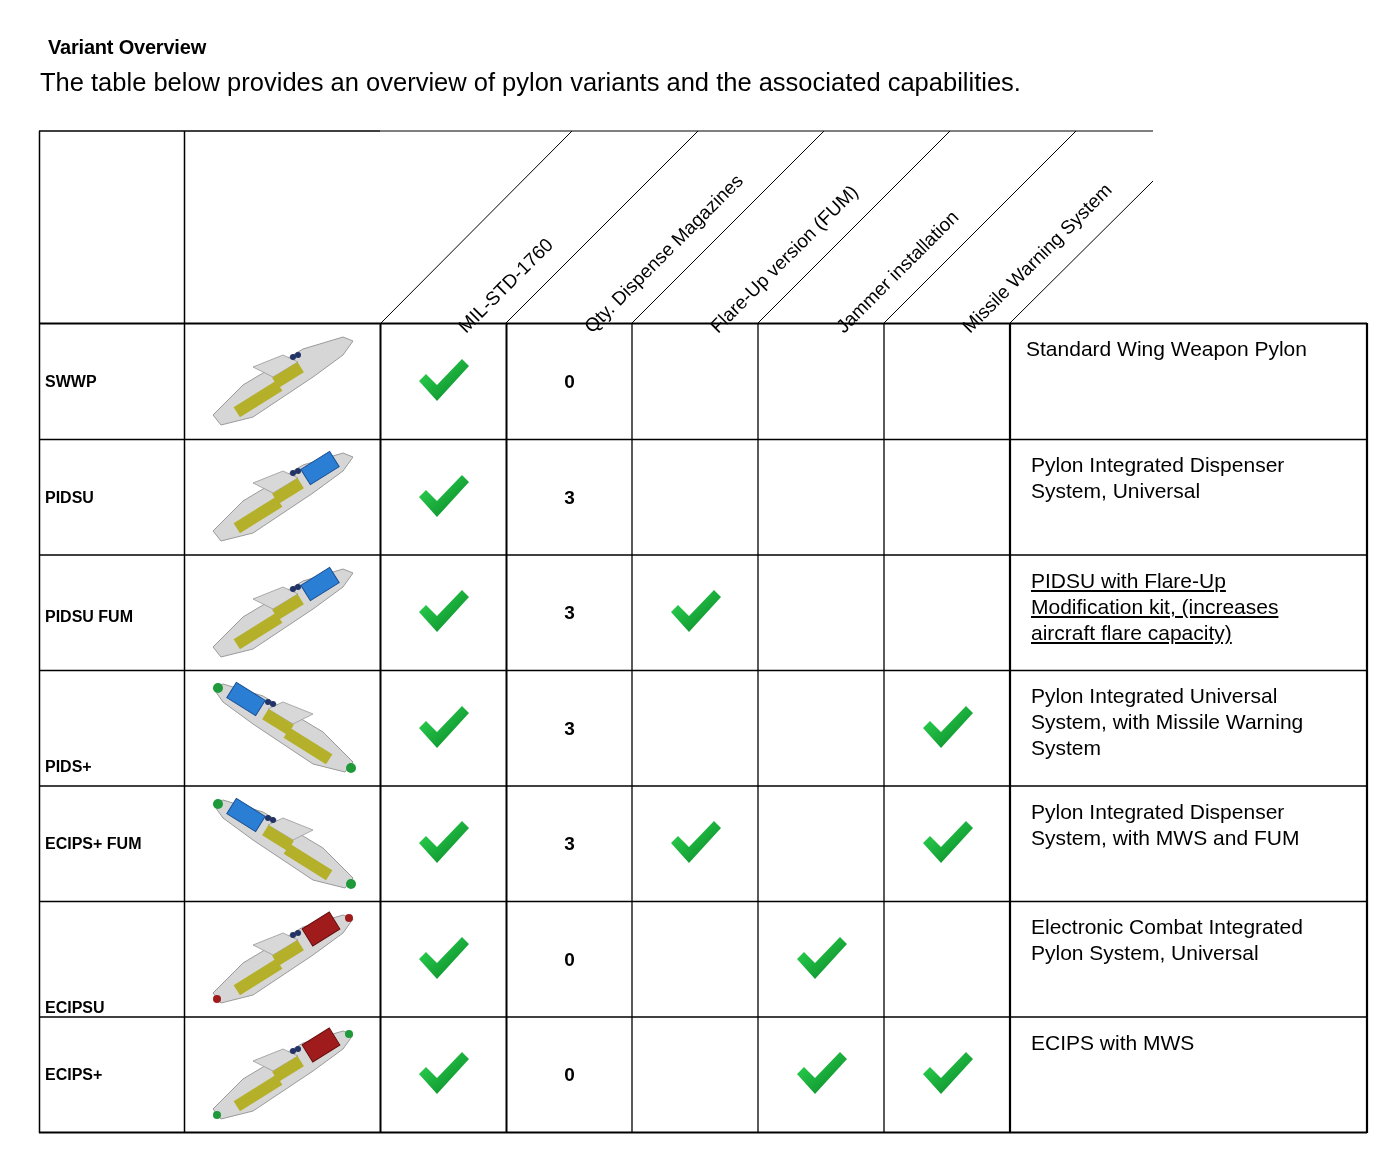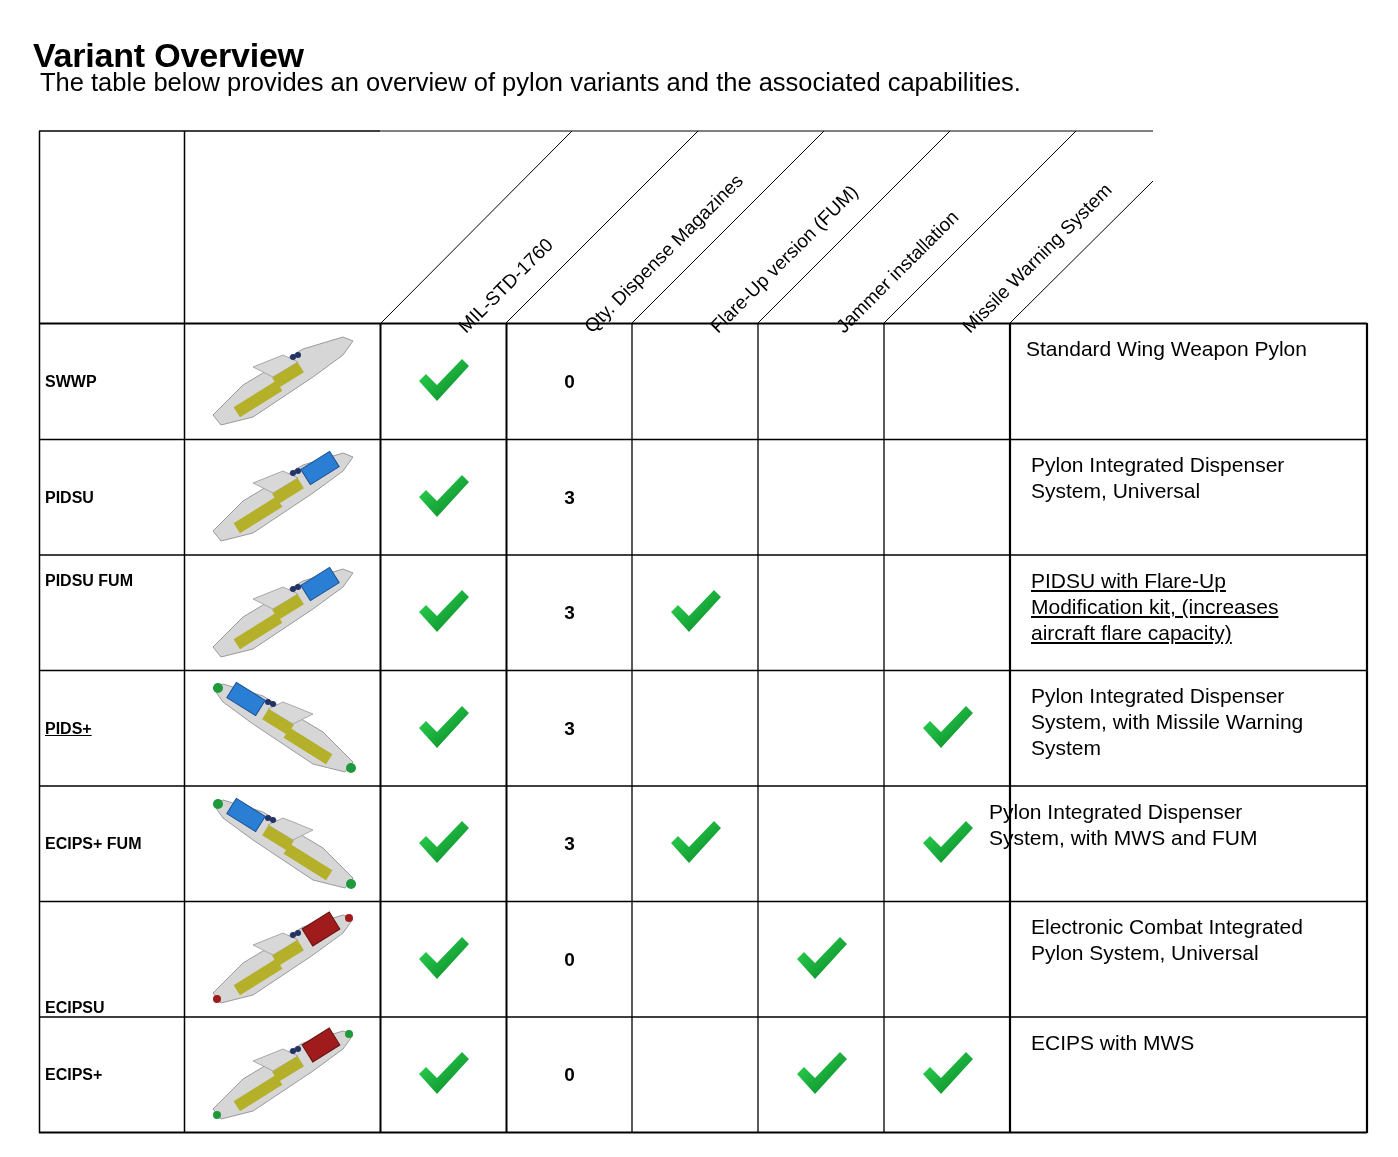--- a/index.html
+++ b/index.html
@@ -1,18 +1,18 @@
 <!DOCTYPE html>
 <html><head>
 <meta charset="utf-8">
 <style>
   html, body { margin:0; padding:0; background:#ffffff; }
   body { width:1398px; height:1157px; position:relative; overflow:hidden;
          font-family:"Liberation Sans", sans-serif; color:#000; }
-  .title { position:absolute; left:33px; top:36px; font-size:34px; font-weight:bold; letter-spacing:-0.2px; }
+  .title { position:absolute; left:48px; top:36px; font-size:20px; font-weight:bold; letter-spacing:-0.2px; }
   .subtitle { position:absolute; left:40px; top:68px; font-size:25.5px; }
   .grid { position:absolute; left:0; top:0; }
   .cell { position:absolute; box-sizing:border-box; }
   .variant-name { font-weight:bold; font-size:16px; display:flex; align-items:center; padding-left:5px; }
   .qty { font-weight:bold; font-size:19px; display:flex; align-items:center; justify-content:center; }
   .check { display:flex; align-items:center; justify-content:center; }
   .desc { font-size:21px; line-height:26px; padding:12px 10px 0 20px; }
   .pylon-img { display:flex; align-items:center; justify-content:center; }
   .hdr-label { position:absolute; font-size:19px; white-space:nowrap; transform-origin:0 0; transform:rotate(-45deg); }
 </style>
@@ -122,21 +122,21 @@
       </div>
       <div class="cell qty" style="left: 507px; top: 440px; width: 125px; height: 115px;">
         <span>3</span>
       </div>
       <div class="cell check" style="left: 633px; top: 440px; width: 125px; height: 115px;"></div>
       <div class="cell check" style="left: 759px; top: 440px; width: 125px; height: 115px;"></div>
       <div class="cell check" style="left: 885px; top: 440px; width: 125px; height: 115px;"></div>
       <div class="cell desc" style="left: 1011px; top: 440px; width: 355px; height: 115px;"><span>Pylon Integrated Dispenser System, Universal</span></div>
     </div>
     <div>
-      <div class="cell variant-name" style="left: 40px; top: 524px; width: 144px; height: 114px; text-align: center;">
+      <div class="cell variant-name" style="left: 40px; top: 560px; width: 144px; height: 114px; text-align: center;">
         <span>PIDSU FUM</span>
       </div>
       <div class="cell pylon-img" style="left: 185px; top: 556px; width: 195px; height: 114px;">
         <span><svg width="170" height="105" viewBox="0 0 160 105">
             <g>
               <polygon points="10,88 40,58 70,40 100,22 140,10 150,14 140,28 110,50 80,70 50,90 18,98" fill="#cfcfcf" stroke="#888" stroke-width="1" opacity="0.85"></polygon>
               <polygon points="50,40 80,28 95,35 70,50" fill="#d8d8d8" stroke="#999" stroke-width="0.8"></polygon>
               <rect x="30" y="66" width="50" height="12" fill="#b5b02a" transform="rotate(-32 55 72)"></rect>
               <rect x="70" y="42" width="30" height="12" fill="#b5b02a" transform="rotate(-32 85 48)"></rect>
               <circle cx="90" cy="30" r="3" fill="#223366"></circle>
@@ -156,21 +156,21 @@
       <div class="cell check" style="left: 633px; top: 556px; width: 125px; height: 114px;">
         <span><svg width="54" height="46" viewBox="0 0 54 46">
             <path d="M2 24 L9 17 L20 28 L45 2 L52 9 L20 44 Z" fill="url(#chk)"></path>
           </svg></span>
       </div>
       <div class="cell check" style="left: 759px; top: 556px; width: 125px; height: 114px;"></div>
       <div class="cell check" style="left: 885px; top: 556px; width: 125px; height: 114px;"></div>
       <div class="cell desc" style="left: 1011px; top: 556px; width: 322px; height: 114px; text-decoration: underline;"><span>PIDSU with Flare-Up Modification kit, (increases aircraft flare capacity)</span></div>
     </div>
     <div>
-      <div class="cell variant-name" style="left: 40px; top: 671px; width: 144px; height: 115px; text-decoration: underline;">
+      <div class="cell variant-name" style="left: 40px; top: 709px; width: 144px; height: 115px;">
         <span>PIDS+</span>
       </div>
       <div class="cell pylon-img" style="left: 185px; top: 671px; width: 195px; height: 115px;">
         <span><svg width="170" height="105" viewBox="0 0 160 105">
             <g transform="translate(160,0) scale(-1,1)">
               <polygon points="10,88 40,58 70,40 100,22 140,10 150,14 140,28 110,50 80,70 50,90 18,98" fill="#cfcfcf" stroke="#888" stroke-width="1" opacity="0.85"></polygon>
               <polygon points="50,40 80,28 95,35 70,50" fill="#d8d8d8" stroke="#999" stroke-width="0.8"></polygon>
               <rect x="30" y="66" width="50" height="12" fill="#b5b02a" transform="rotate(-32 55 72)"></rect>
               <rect x="70" y="42" width="30" height="12" fill="#b5b02a" transform="rotate(-32 85 48)"></rect>
               <circle cx="90" cy="30" r="3" fill="#223366"></circle>
@@ -189,21 +189,21 @@
       <div class="cell qty" style="left: 507px; top: 671px; width: 125px; height: 115px;">
         <span>3</span>
       </div>
       <div class="cell check" style="left: 633px; top: 671px; width: 125px; height: 115px;"></div>
       <div class="cell check" style="left: 759px; top: 671px; width: 125px; height: 115px;"></div>
       <div class="cell check" style="left: 885px; top: 671px; width: 125px; height: 115px;">
         <span><svg width="54" height="46" viewBox="0 0 54 46">
             <path d="M2 24 L9 17 L20 28 L45 2 L52 9 L20 44 Z" fill="url(#chk)"></path>
           </svg></span>
       </div>
-      <div class="cell desc" style="left: 1011px; top: 671px; width: 355px; height: 115px;"><span>Pylon Integrated Dispenser System, with Missile Warning System</span></div>
+      <div class="cell desc" style="left: 1011px; top: 671px; width: 355px; height: 115px;"><span>Pylon Integrated Universal System, with Missile Warning System</span></div>
     </div>
     <div>
       <div class="cell variant-name" style="left: 40px; top: 787px; width: 144px; height: 114px;">
         <span>ECIPS+ FUM</span>
       </div>
       <div class="cell pylon-img" style="left: 185px; top: 787px; width: 195px; height: 114px;">
         <span><svg width="170" height="105" viewBox="0 0 160 105">
             <g transform="translate(160,0) scale(-1,1)">
               <polygon points="10,88 40,58 70,40 100,22 140,10 150,14 140,28 110,50 80,70 50,90 18,98" fill="#cfcfcf" stroke="#888" stroke-width="1" opacity="0.85"></polygon>
               <polygon points="50,40 80,28 95,35 70,50" fill="#d8d8d8" stroke="#999" stroke-width="0.8"></polygon>
@@ -229,21 +229,21 @@
         <span><svg width="54" height="46" viewBox="0 0 54 46">
             <path d="M2 24 L9 17 L20 28 L45 2 L52 9 L20 44 Z" fill="url(#chk)"></path>
           </svg></span>
       </div>
       <div class="cell check" style="left: 759px; top: 787px; width: 125px; height: 114px;"></div>
       <div class="cell check" style="left: 885px; top: 787px; width: 125px; height: 114px;">
         <span><svg width="54" height="46" viewBox="0 0 54 46">
             <path d="M2 24 L9 17 L20 28 L45 2 L52 9 L20 44 Z" fill="url(#chk)"></path>
           </svg></span>
       </div>
-      <div class="cell desc" style="left: 969px; top: 787px; width: 355px; height: 114px;"><span>Pylon Integrated Dispenser System, with MWS and FUM</span></div>
+      <div class="cell desc" style="left: 1011px; top: 787px; width: 355px; height: 114px;"><span>Pylon Integrated Dispenser System, with MWS and FUM</span></div>
     </div>
     <div>
       <div class="cell variant-name" style="left: 40px; top: 902px; width: 144px; height: 115px; align-items: flex-end;">
         <span>ECIPSU</span>
       </div>
       <div class="cell pylon-img" style="left: 185px; top: 902px; width: 195px; height: 115px;">
         <span><svg width="170" height="105" viewBox="0 0 160 105">
             <g>
               <polygon points="10,88 40,58 70,40 100,22 140,10 150,14 140,28 110,50 80,70 50,90 18,98" fill="#cfcfcf" stroke="#888" stroke-width="1" opacity="0.85"></polygon>
               <polygon points="50,40 80,28 95,35 70,50" fill="#d8d8d8" stroke="#999" stroke-width="0.8"></polygon>

